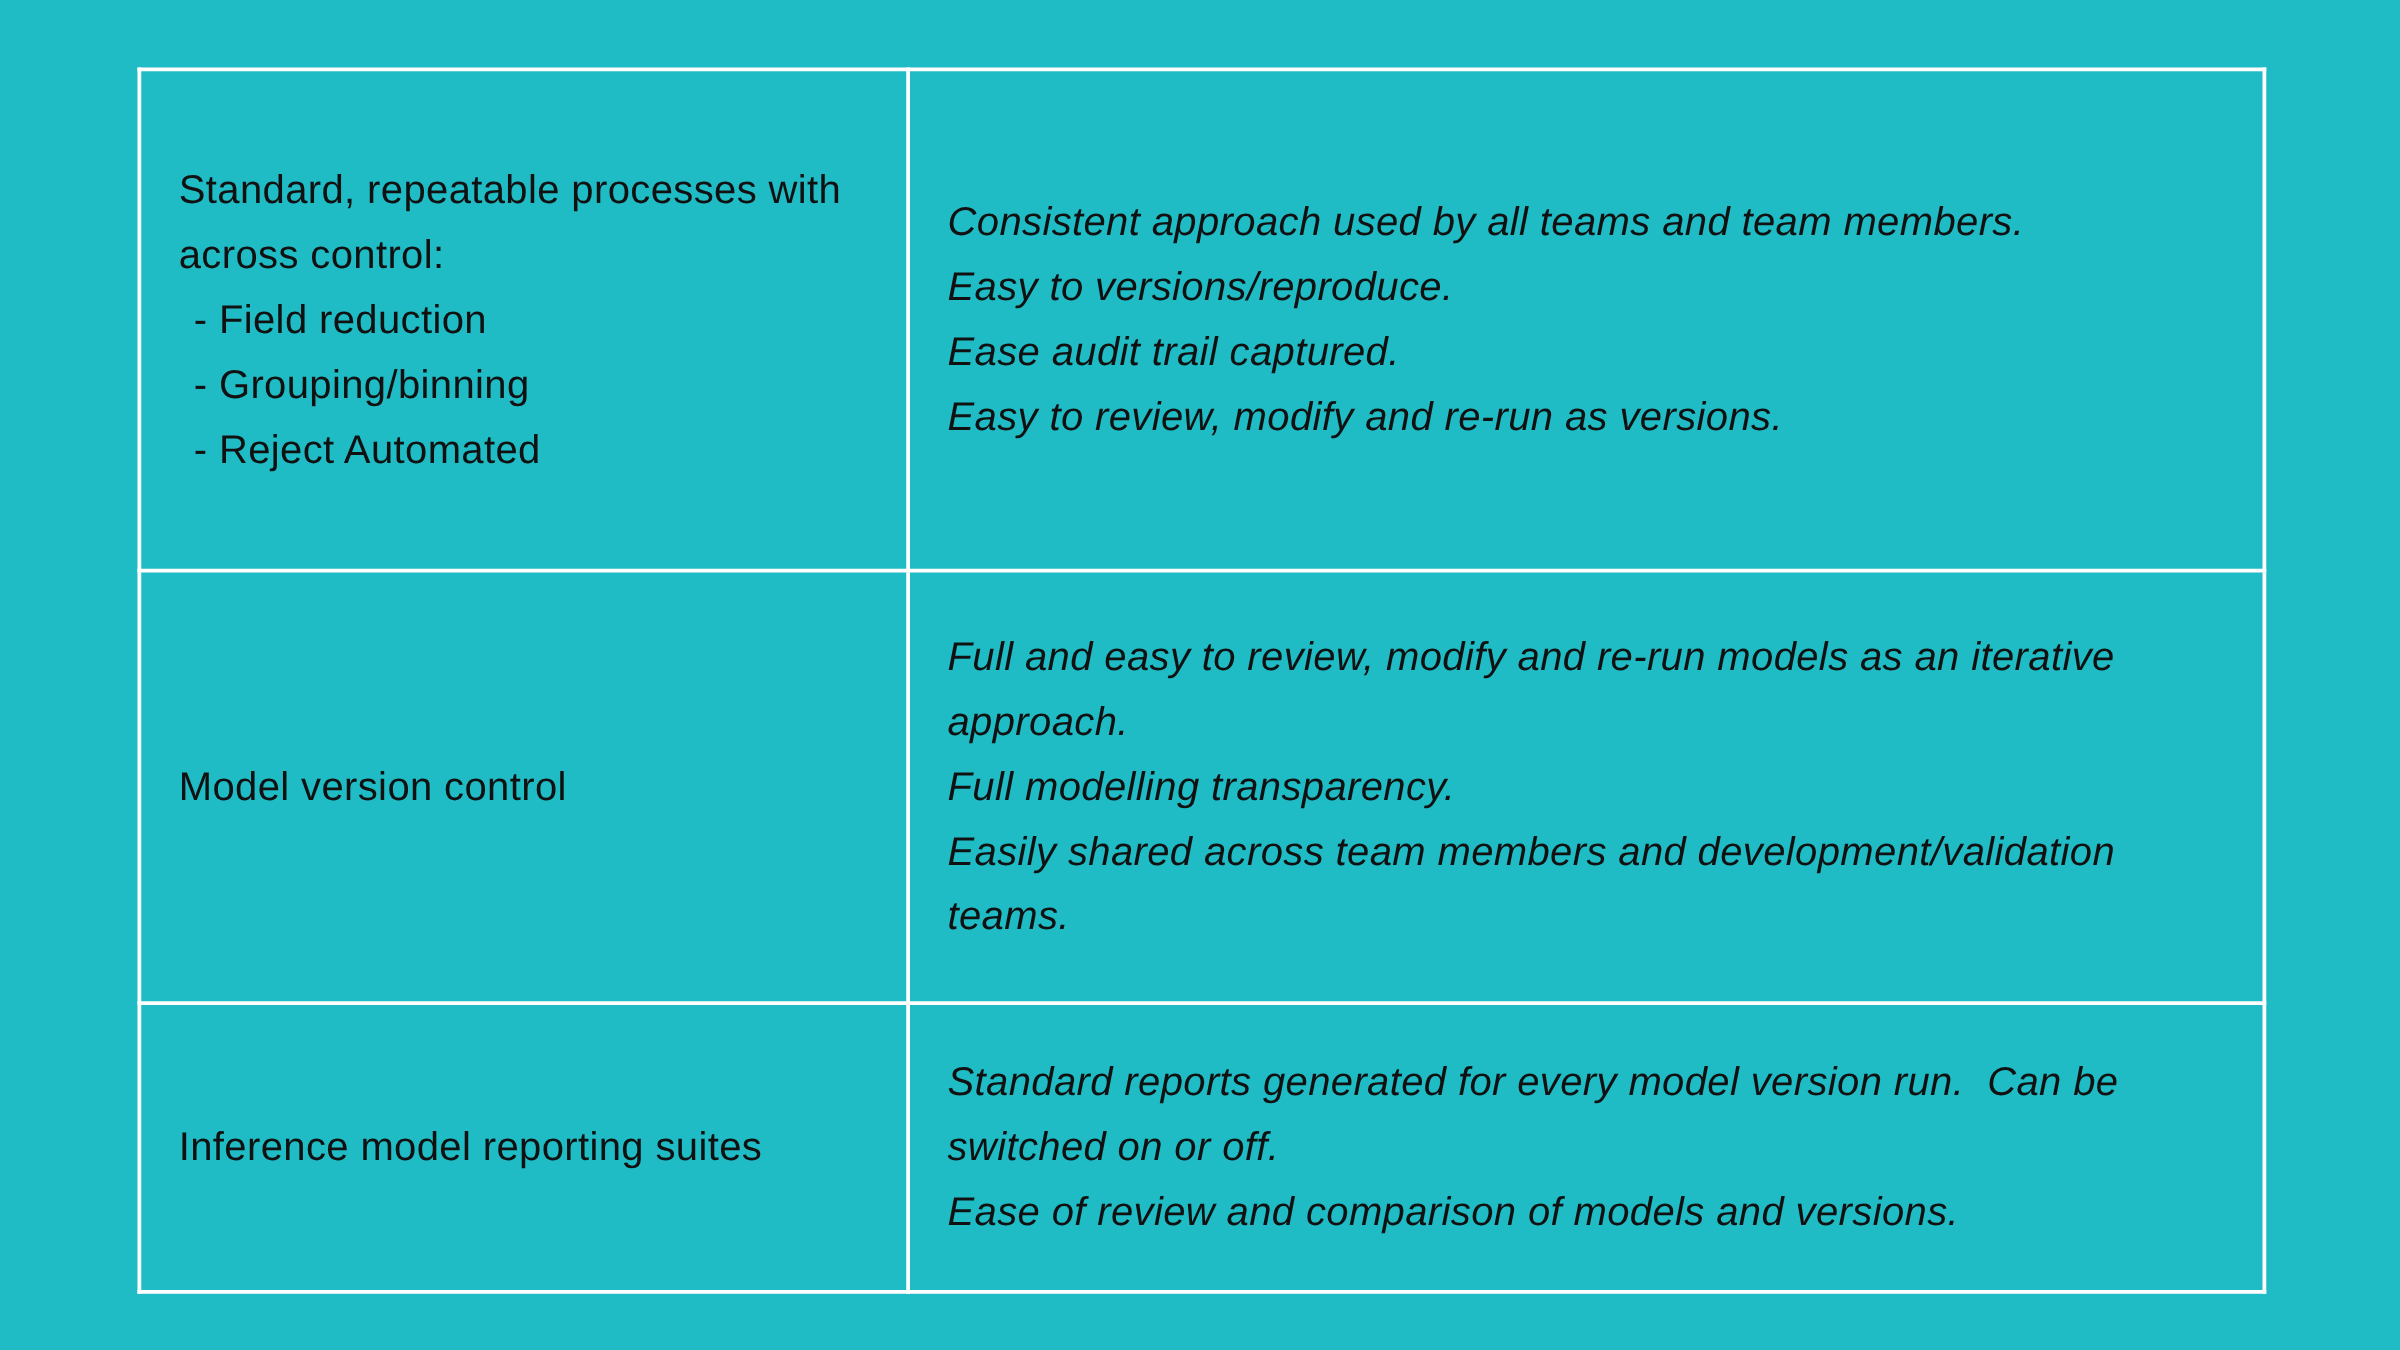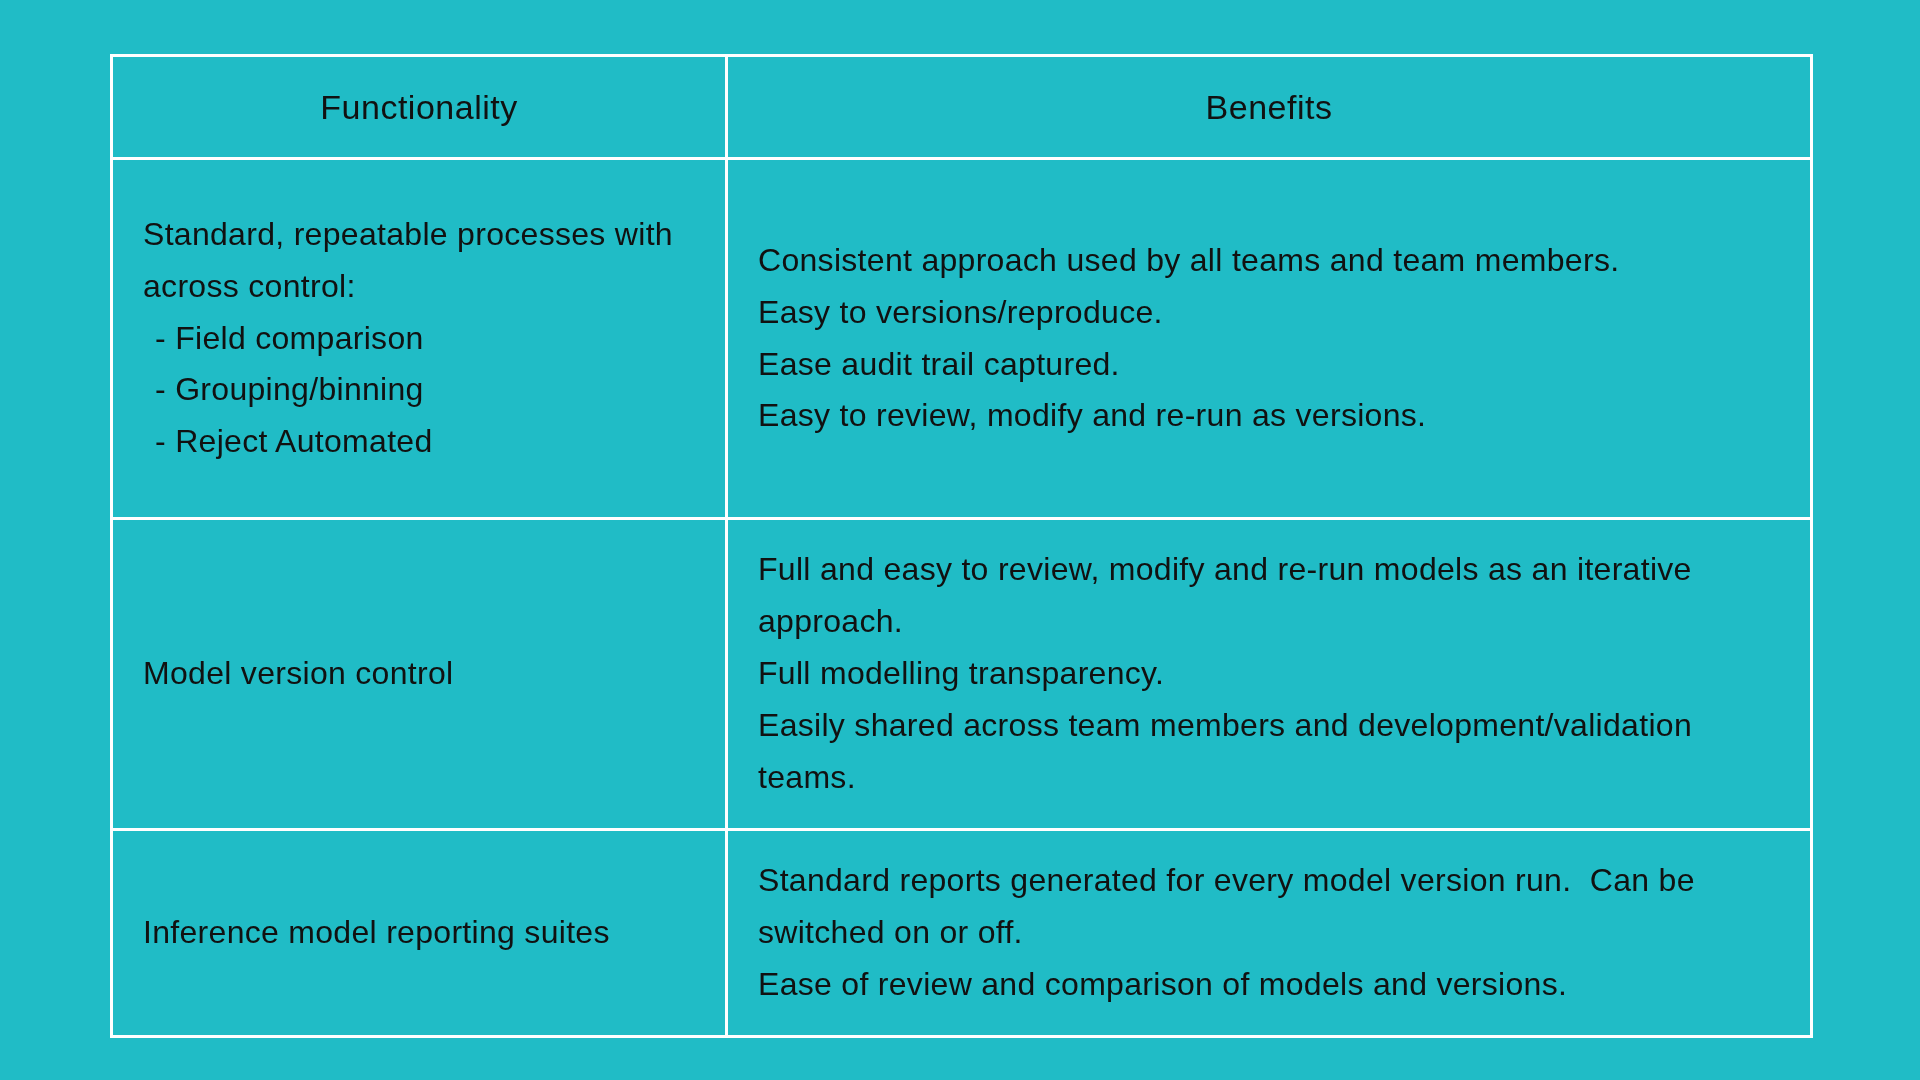--- a/index.html
+++ b/index.html
@@ -42,41 +42,37 @@
     line-height: 1.2;
     letter-spacing: 0.5px;
   }
   .col-functionality { width: 615px; }
   .col-benefits { width: 1085px; }
   tr.header-row { height: 103px; }
   tr.row-1 { height: 360px; }
   tr.row-2 { height: 311px; }
   tr.row-3 { height: 207px; }
   .bullet-line { padding-left: 12px; }
-  .benefit-line { white-space: pre-wrap; }
+  .benefit-line { white-space: pre-wrap; font-style: italic; }
 </style>
 </head>
 <body>
 
 <div class="table-wrap">
   <table class="feature-table">
     <colgroup>
       <col class="col-functionality">
       <col class="col-benefits">
     </colgroup>
     <tbody>
-      <tr class="header-row">
-        <th>Functionality</th>
-        <th>Benefits</th>
-      </tr>
 
       <tr class="row-1">
         <td>
           <div>Standard, repeatable processes with across control:</div>
-          <div class="bullet-line">- Field comparison</div>
+          <div class="bullet-line">- Field reduction</div>
           <div class="bullet-line">- Grouping/binning</div>
           <div class="bullet-line">- Reject Automated</div>
         </td>
         <td>
           <div class="benefit-line">Consistent approach used by all teams and team members.</div>
           <div class="benefit-line">Easy to versions/reproduce.</div>
           <div class="benefit-line">Ease audit trail captured.</div>
           <div class="benefit-line">Easy to review, modify and re-run as versions.</div>
         </td>
       </tr>

